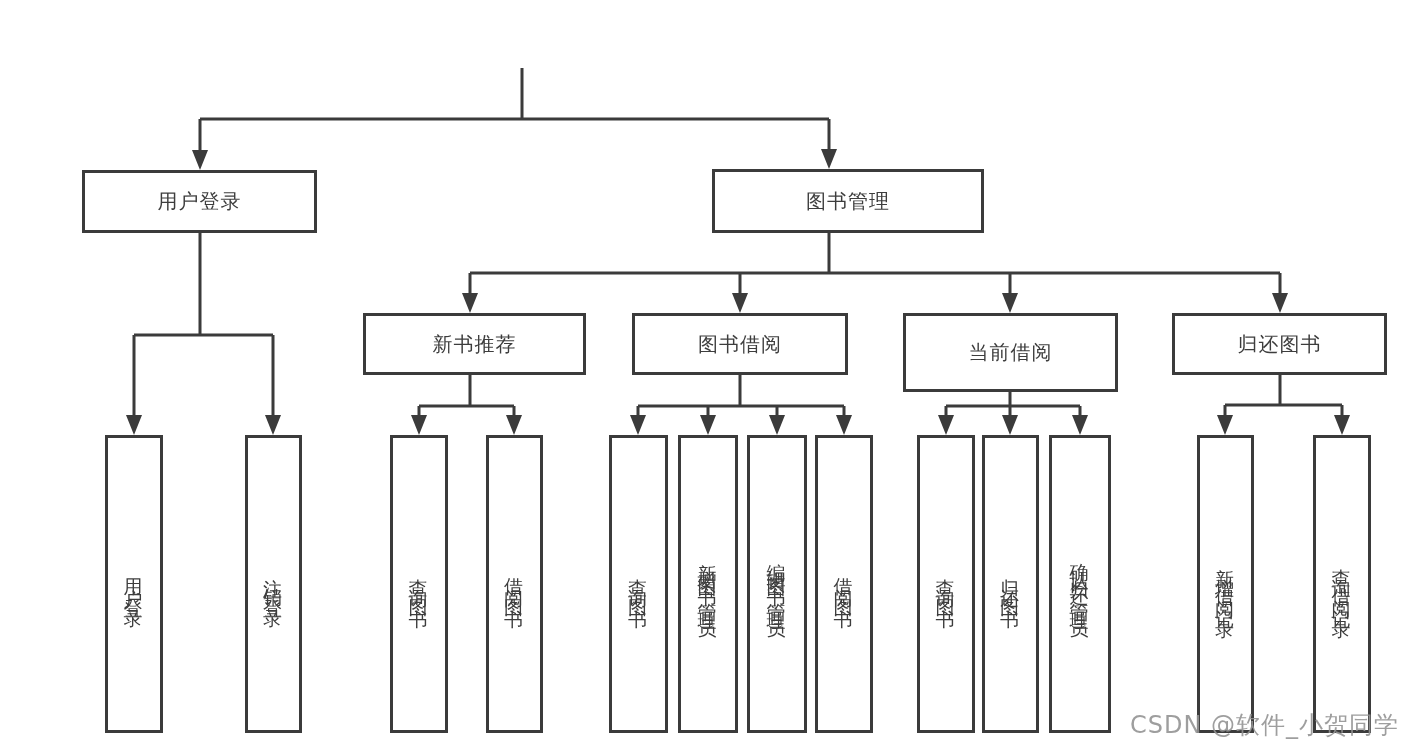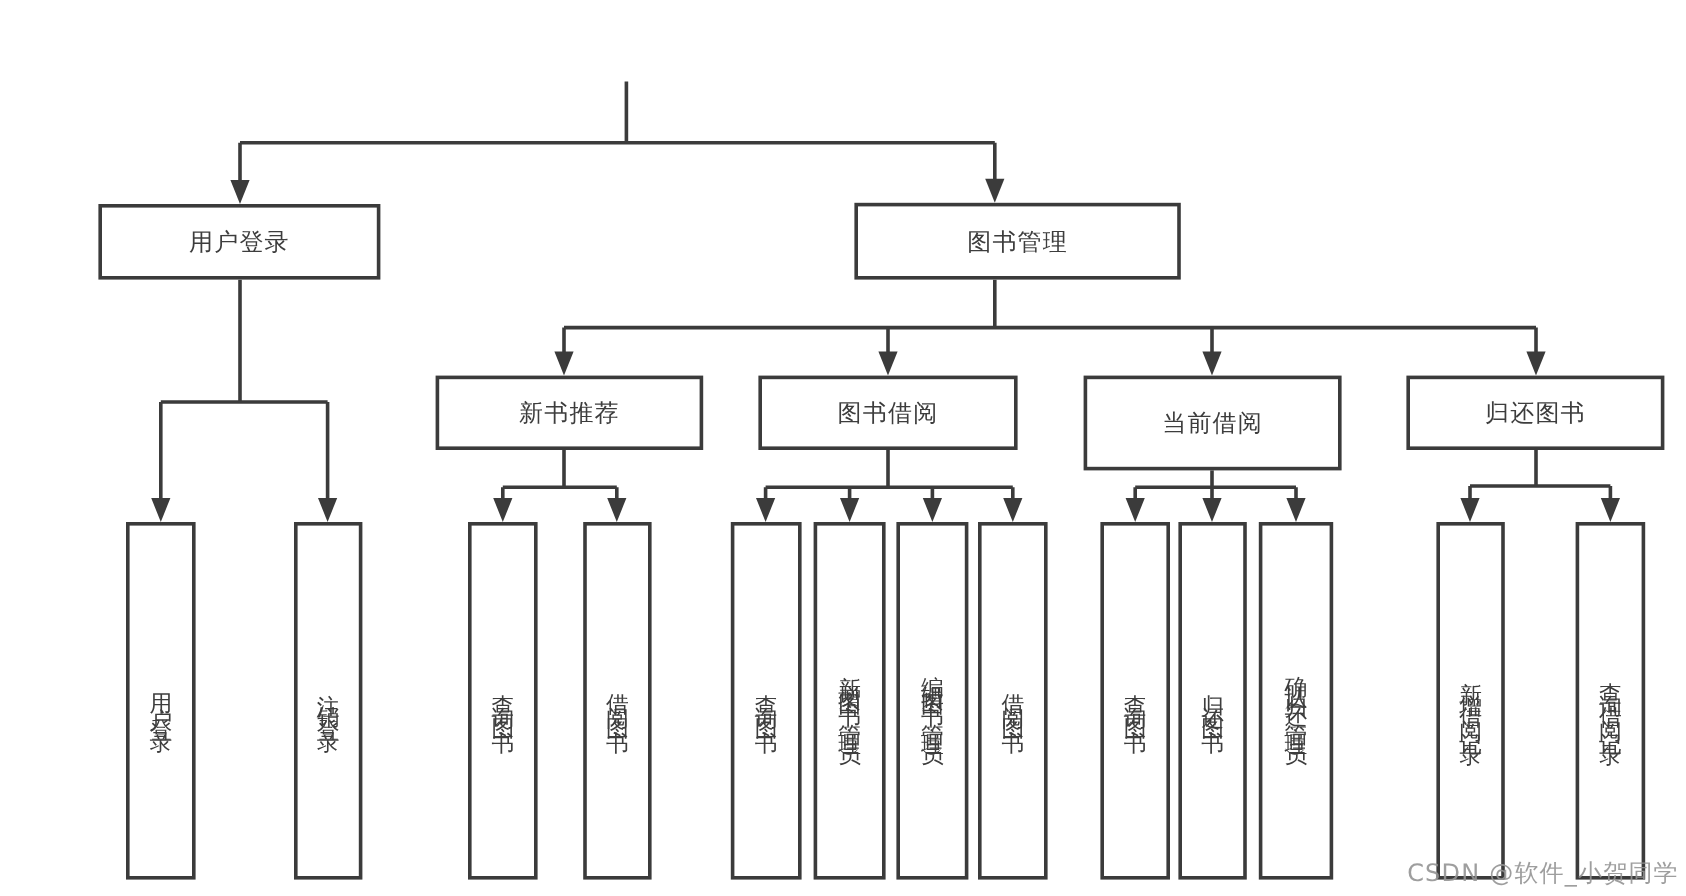--- a/index.html
+++ b/index.html
@@ -34,21 +34,21 @@
     writing-mode: vertical-rl;
     text-orientation: mixed;
     letter-spacing: 0.55em;
     white-space: nowrap;
   }
   .node.v .vt.long { letter-spacing: 0.42em; }
   #watermark {
     position: absolute;
     right: 6px;
     bottom: 6px;
-    font-size: 20px;
+    font-size: 24px;
     color: rgba(148,148,148,0.9);
     letter-spacing: 1px;
     z-index: 5;
   }
 </style>
 </head>
 <body>
 
 <div id="stage">
 

